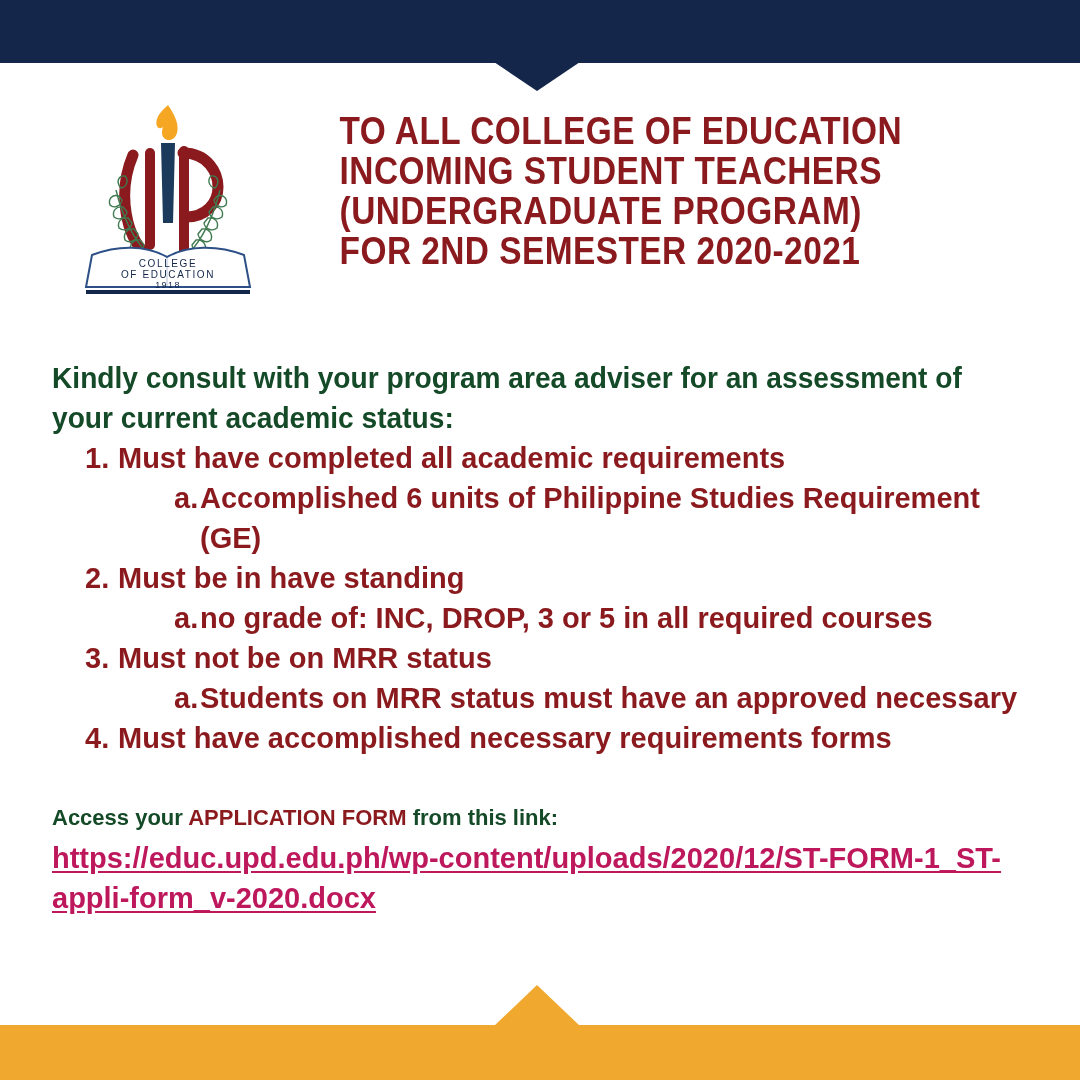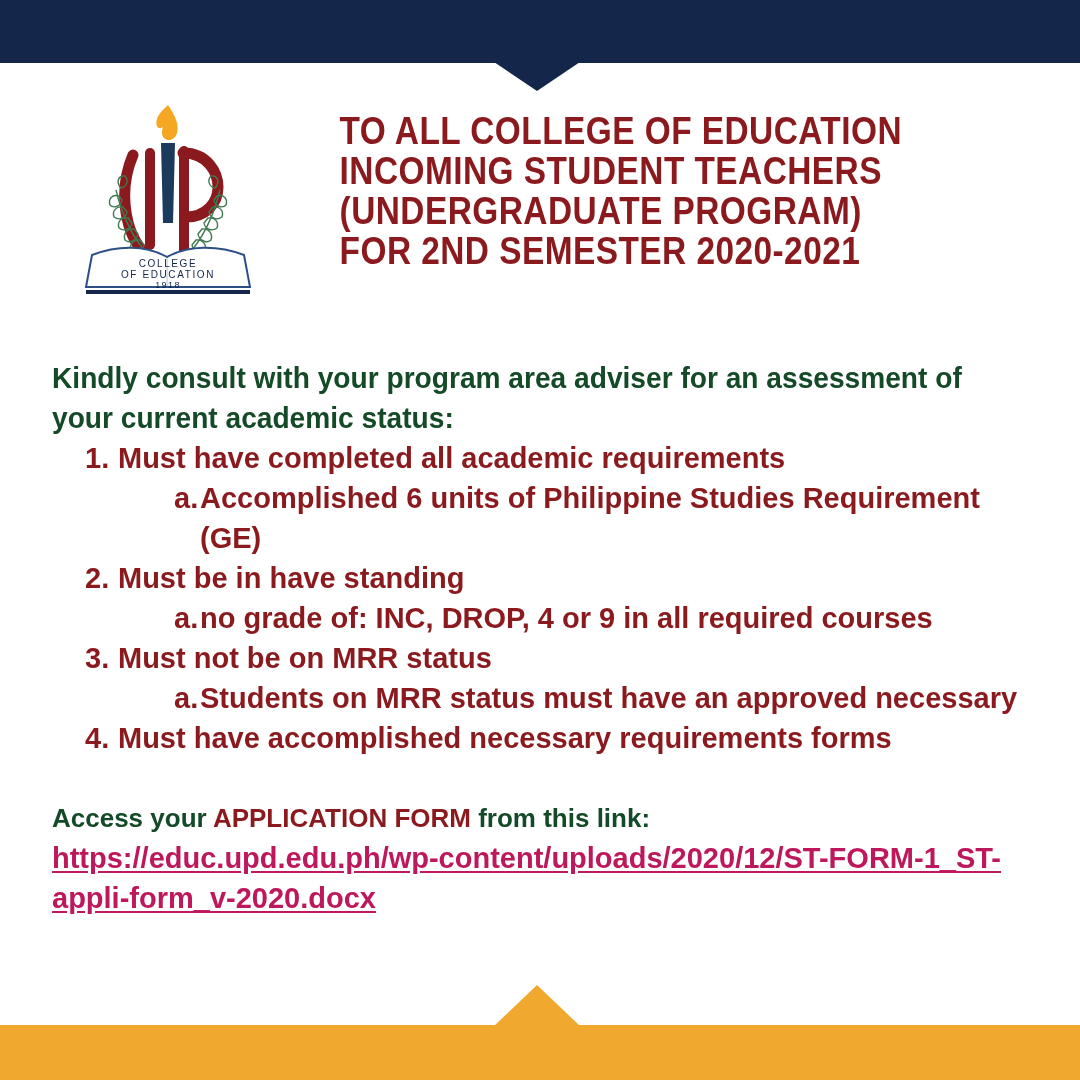--- a/index.html
+++ b/index.html
@@ -151,21 +151,21 @@
     position: absolute;
     left: 0;
     top: 0;
   }
 
   .spacer { height: 40px; }
 
   .access-line {
     font-family: "Liberation Sans Narrow", "Liberation Sans", sans-serif;
     font-weight: bold;
-    font-size: 26px;
+    font-size: 22px;
     line-height: 40px;
     color: #144a27;
   }
   .access-line .emph { color: #8b1a1e; }
 
   .link-line {
     font-family: "Liberation Sans Narrow", "Liberation Sans", sans-serif;
     font-weight: bold;
     font-size: 29px;
     line-height: 40px;
@@ -254,21 +254,21 @@
           </li>
         </ol>
       </li>
 
       <li class="main-item">
         <span class="marker">2.</span>
         <span>Must be in have standing</span>
         <ol class="sub-list">
           <li class="sub-item">
             <span class="marker">a.</span>
-            <span>no grade of: INC, DROP, 4 or 9 in all required courses</span>
+            <span>no grade of: INC, DROP, 3 or 5 in all required courses</span>
           </li>
         </ol>
       </li>
 
       <li class="main-item">
         <span class="marker">3.</span>
         <span>Must not be on MRR status</span>
         <ol class="sub-list">
           <li class="sub-item">
             <span class="marker">a.</span>

